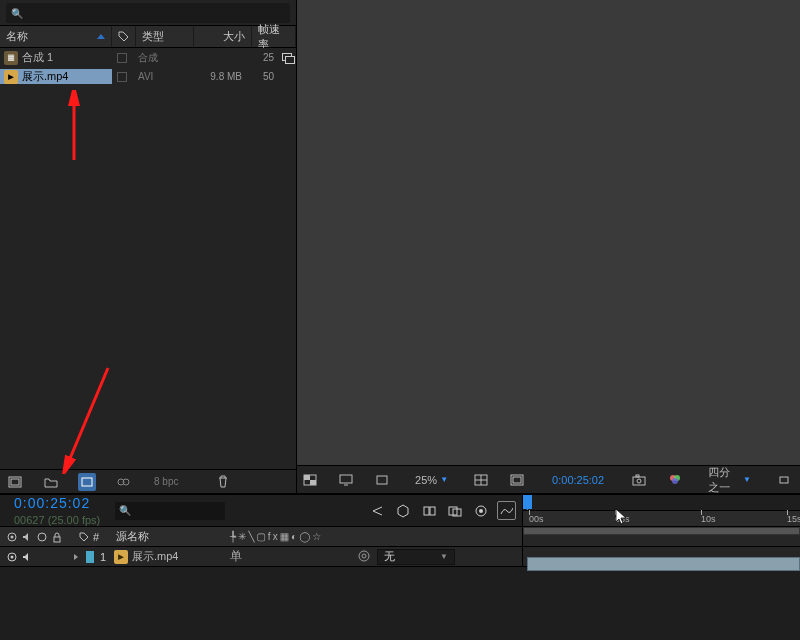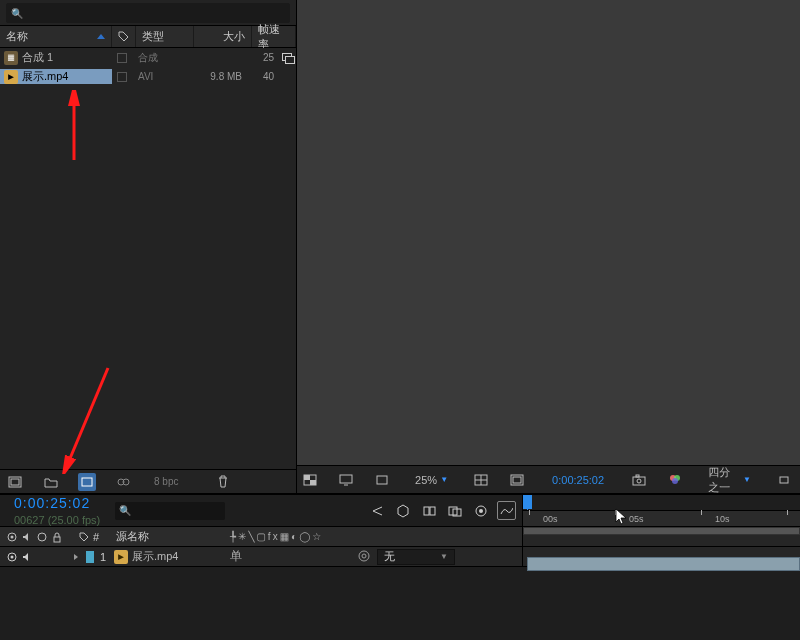--- a/index.html
+++ b/index.html
@@ -83,21 +83,21 @@
 .tl-search .ico{font-size:10px;color:#888;margin-right:4px}
 .tl-icons{display:flex;gap:7px;margin-left:auto;padding-right:6px}
 .ti{width:19px;height:19px;display:inline-flex;align-items:center;justify-content:center;color:#ccc;font-size:12px}
 .ti.outline{border:1px solid #888;border-radius:2px}
 
 .tl-ruler{flex:1;height:100%;display:flex;flex-direction:column}
 .ruler-top{flex:1;position:relative;background:#1e1e1e}
 .ruler-ticks{height:16px;position:relative;background:#2b2b2b;border-top:1px solid #000}
 .tick{position:absolute;top:0;font-size:9px;color:#aaa}
 .tick::before{content:"";position:absolute;left:0;top:-1px;width:1px;height:5px;background:#aaa}
-.tick span{position:relative;left:14px;top:3px}
+.tick span{position:relative;left:0;top:3px}
 .playhead-line{position:absolute;top:0;bottom:0;left:4px;width:1px;background:#2d8ceb}
 .playhead-cap{position:absolute;top:0;left:0px;width:9px;height:14px;background:#2d8ceb}
 
 .tl-cols{height:20px;display:flex;align-items:center;background:#2b2b2b;border-bottom:1px solid #000}
 .tl-cl{width:523px;display:flex;align-items:center;height:100%;border-right:1px solid #000}
 .switches{width:70px;display:flex;gap:3px;padding-left:6px}
 .sw{width:12px;height:12px;display:inline-block}
 .numcol{width:38px;display:flex;align-items:center;justify-content:center;gap:4px}
 .col-srcname{flex:0 0 118px;padding-left:8px;color:#ccc}
 .col-modes{flex:0 0 126px;display:flex;gap:2px;align-items:center;padding-left:4px;font-size:10px;color:#aaa;letter-spacing:2px}
@@ -183,21 +183,21 @@
         <div class="row sel">
           <div class="c-name">
             <span class="ic ic-vid">▶</span>
             <span>展示.mp4</span>
           </div>
           <div class="c-tag">
               <span class="tag-sq"></span>
             </div>
           <div class="c-type">AVI</div>
           <div class="c-size">9.8 MB</div>
-          <div class="c-fps">40</div>
+          <div class="c-fps">50</div>
           <div class="c-ext"></div>
         </div>
 
         <div class="arrow" style="left:62px;top:42px">
           <svg width="24" height="74">
               <defs>
                 <marker id="ah1" markerWidth="8" markerHeight="8" refX="4" refY="2" orient="auto">
                   <path d="M0 0 L8 2 L0 4 z" fill="#ff1a1a"></path>
                 </marker>
               </defs>

